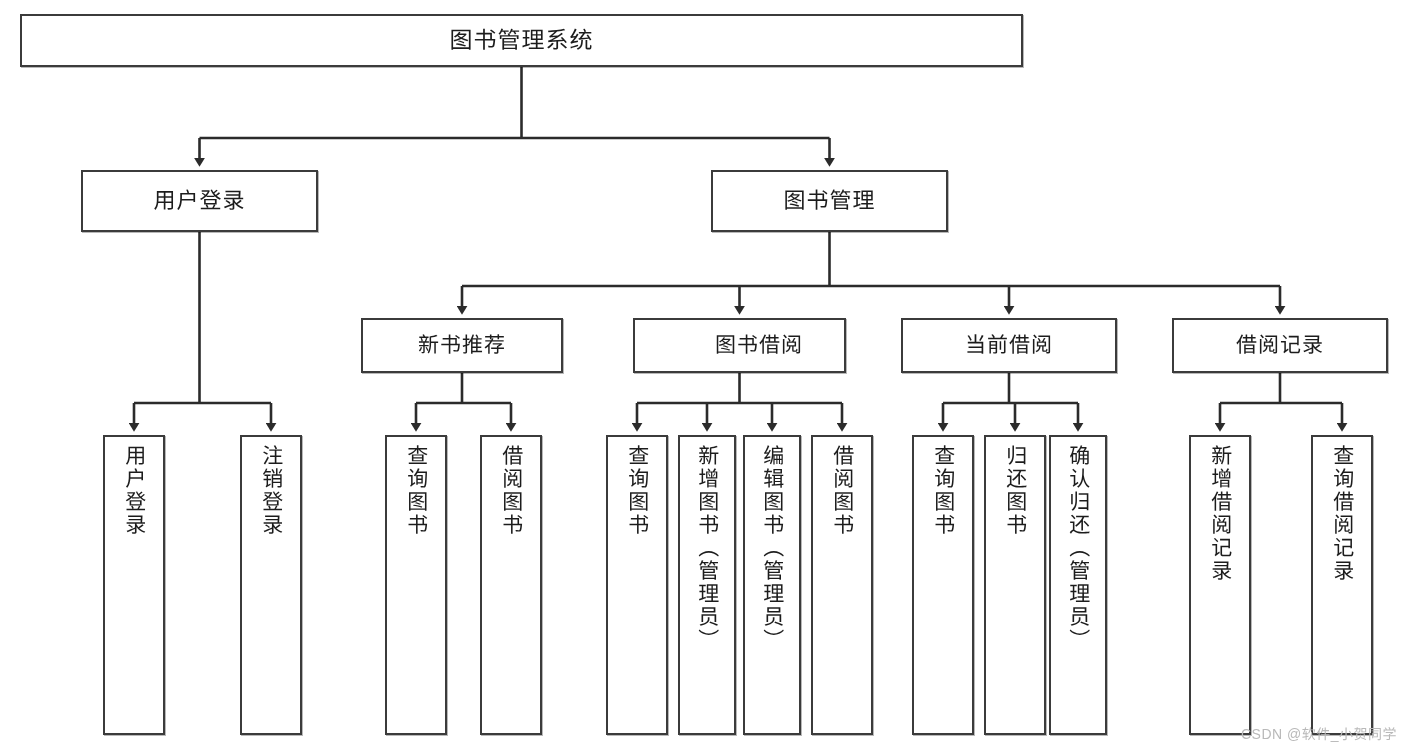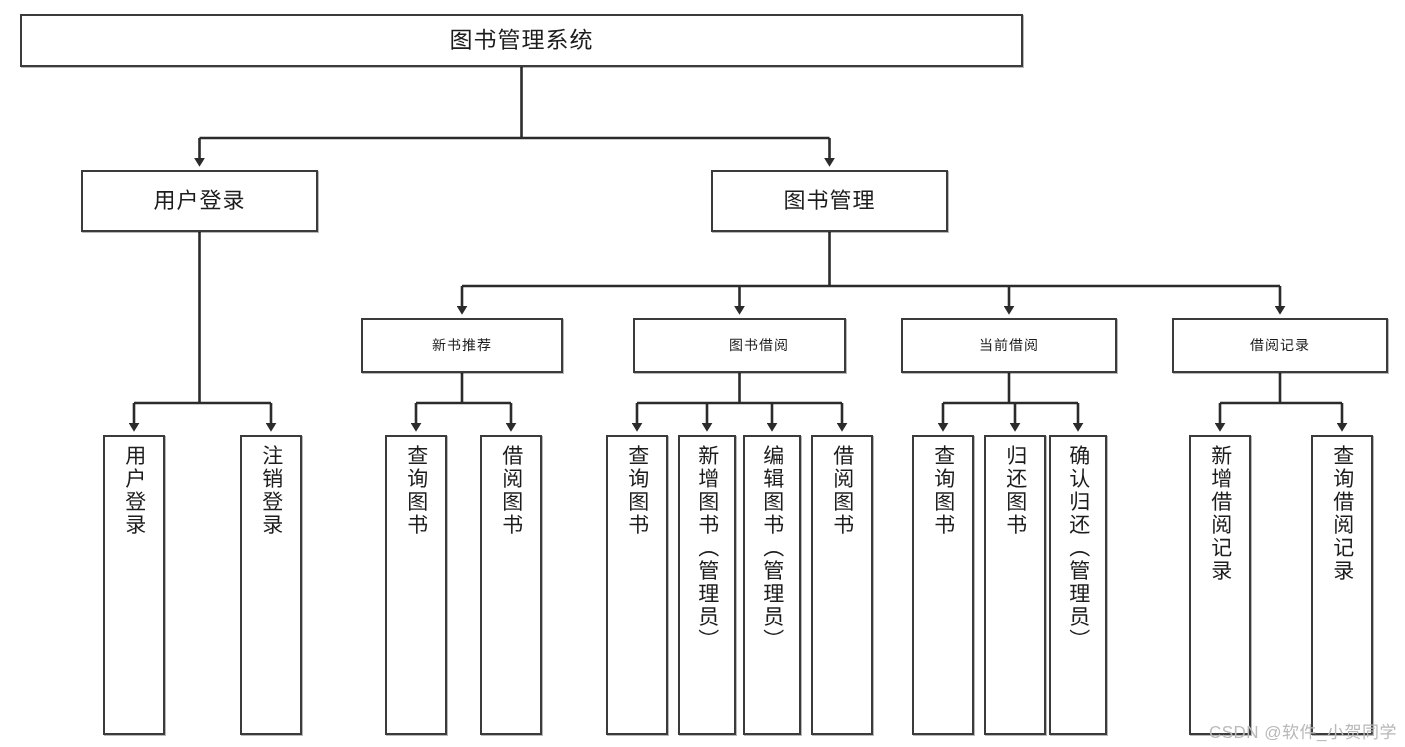--- a/index.html
+++ b/index.html
@@ -40,40 +40,40 @@
   .node .node-label {
     display: block;
     text-align: center;
     letter-spacing: 1px;
     line-height: 1.25;
   }
   
   .node.root { font-size: 23px; }
   
   .node.level2 { font-size: 22px; }
-  .node.level3 { font-size: 14px; }
+  .node.level3 { font-size: 21px; }
   
   .node.leaf {
     align-items: flex-start;
     justify-content: center;
     padding-top: 8px;
   }
   .node.leaf .node-label {
     writing-mode: vertical-rl;
     text-orientation: upright;
     font-size: 21px;
     line-height: 1.12;
     letter-spacing: 2px;
     white-space: nowrap;
   }
   #watermark {
     position: absolute;
     right: 8px;
     bottom: 4px;
-    font-size: 17px;
+    font-size: 14px;
     color: #b9b9b9;
     letter-spacing: 0.5px;
     white-space: nowrap;
     user-select: none;
   }
 </style>
 </head>
 <body>
 
 <div id="diagram-canvas">

